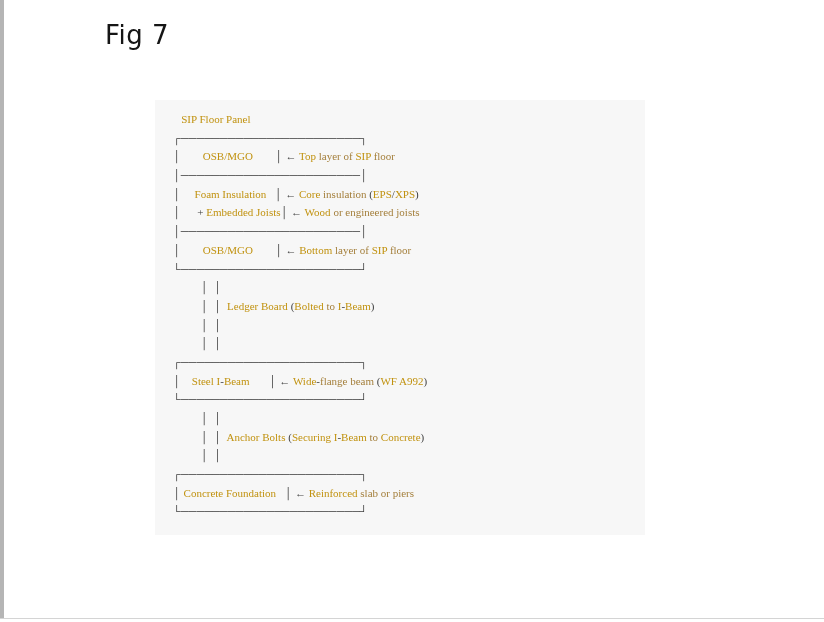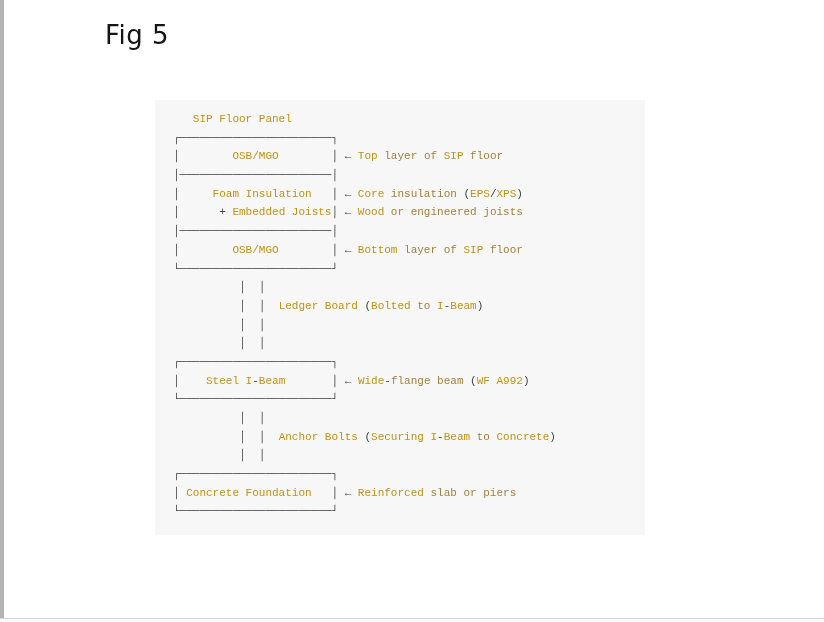--- a/index.html
+++ b/index.html
@@ -17,35 +17,35 @@
     position:absolute;left:105px;top:20px;margin:0;
     font-size:26px;font-weight:400;color:#151515;
     font-family:"DejaVu Sans",sans-serif;letter-spacing:0.5px;
   }
   .code-panel{
     position:absolute;left:155px;top:100px;width:490px;height:435px;
     background:#f7f7f7;
   }
   pre.ascii{
     margin:0;padding:10px 0 0 18px;
-    font-family:Liberation Mono, monospace;
+    font-family:Liberation Serif, serif;
     font-size:11px;line-height:18.7px;
     white-space:pre;
   }
   pre.ascii div{height:18.7px;}
   .tk-s{color:#3f3f3f;}   
   .tk-b{color:#c1920f;}   
   .tk-t{color:#a47f3b;text-align:right;}   
 </style>
 </head>
 <body>
 
 <div>
   <div class="left-bar"></div>
 
-  <h1 class="fig-title">Fig 5</h1>
+  <h1 class="fig-title">Fig 7</h1>
 
   <div class="code-panel">
     <pre class="ascii"><div><span class="tk-b">   SIP Floor Panel</span></div><div><span class="tk-s">┌───────────────────────┐</span></div><div><span class="tk-s">│</span><span class="tk-b">        OSB/MGO</span><span class="tk-s">        │ ← </span><span class="tk-b">Top</span><span class="tk-t"> layer of </span><span class="tk-b">SIP</span><span class="tk-t"> floor</span></div><div><span class="tk-s">│───────────────────────│</span></div><div><span class="tk-s">│</span><span class="tk-b">     Foam Insulation</span><span class="tk-s">   │ ← </span><span class="tk-b">Core</span><span class="tk-t"> insulation </span><span class="tk-s">(</span><span class="tk-b">EPS</span><span class="tk-s">/</span><span class="tk-b">XPS</span><span class="tk-s">)</span></div><div><span class="tk-s">│      + </span><span class="tk-b">Embedded Joists</span><span class="tk-s">│ ← </span><span class="tk-b">Wood</span><span class="tk-t"> or engineered joists</span></div><div><span class="tk-s">│───────────────────────│</span></div><div><span class="tk-s">│</span><span class="tk-b">        OSB/MGO</span><span class="tk-s">        │ ← </span><span class="tk-b">Bottom</span><span class="tk-t"> layer of </span><span class="tk-b">SIP</span><span class="tk-t"> floor</span></div><div><span class="tk-s">└───────────────────────┘</span></div><div><span class="tk-s">          │  │</span></div><div><span class="tk-s">          │  │  </span><span class="tk-b">Ledger Board </span><span class="tk-s">(</span><span class="tk-b">Bolted</span><span class="tk-t"> to </span><span class="tk-b">I</span><span class="tk-s">-</span><span class="tk-b">Beam</span><span class="tk-s">)</span></div><div><span class="tk-s">          │  │</span></div><div><span class="tk-s">          │  │</span></div><div><span class="tk-s">┌───────────────────────┐</span></div><div><span class="tk-s">│</span><span class="tk-b">    Steel I</span><span class="tk-s">-</span><span class="tk-b">Beam</span><span class="tk-s">       │ ← </span><span class="tk-b">Wide</span><span class="tk-s">-</span><span class="tk-t">flange beam </span><span class="tk-s">(</span><span class="tk-b">WF A992</span><span class="tk-s">)</span></div><div><span class="tk-s">└───────────────────────┘</span></div><div><span class="tk-s">          │  │</span></div><div><span class="tk-s">          │  │  </span><span class="tk-b">Anchor Bolts </span><span class="tk-s">(</span><span class="tk-b">Securing I</span><span class="tk-s">-</span><span class="tk-b">Beam</span><span class="tk-t"> to </span><span class="tk-b">Concrete</span><span class="tk-s">)</span></div><div><span class="tk-s">          │  │</span></div><div><span class="tk-s">┌───────────────────────┐</span></div><div><span class="tk-s">│ </span><span class="tk-b">Concrete Foundation</span><span class="tk-s">   │ ← </span><span class="tk-b">Reinforced</span><span class="tk-t"> slab or piers</span></div><div><span class="tk-s">└───────────────────────┘</span></div></pre>
   </div>
 
   <div class="bottom-line"></div>
 </div>
 
 </body></html>

